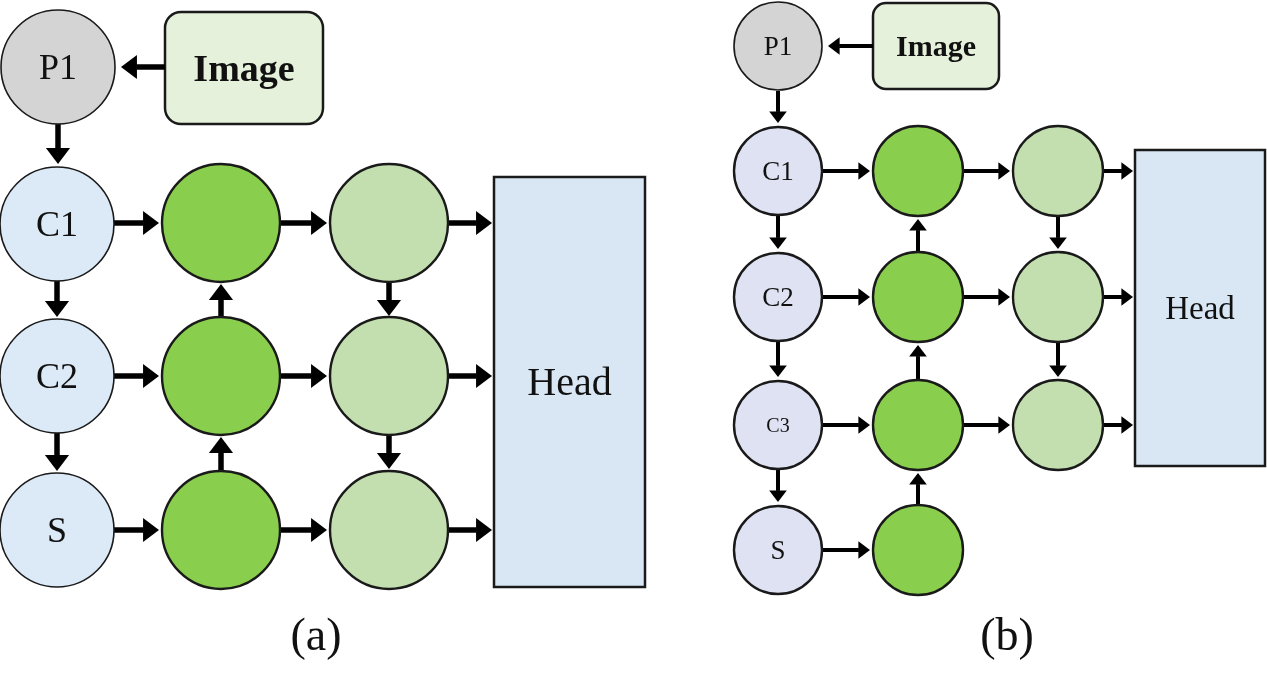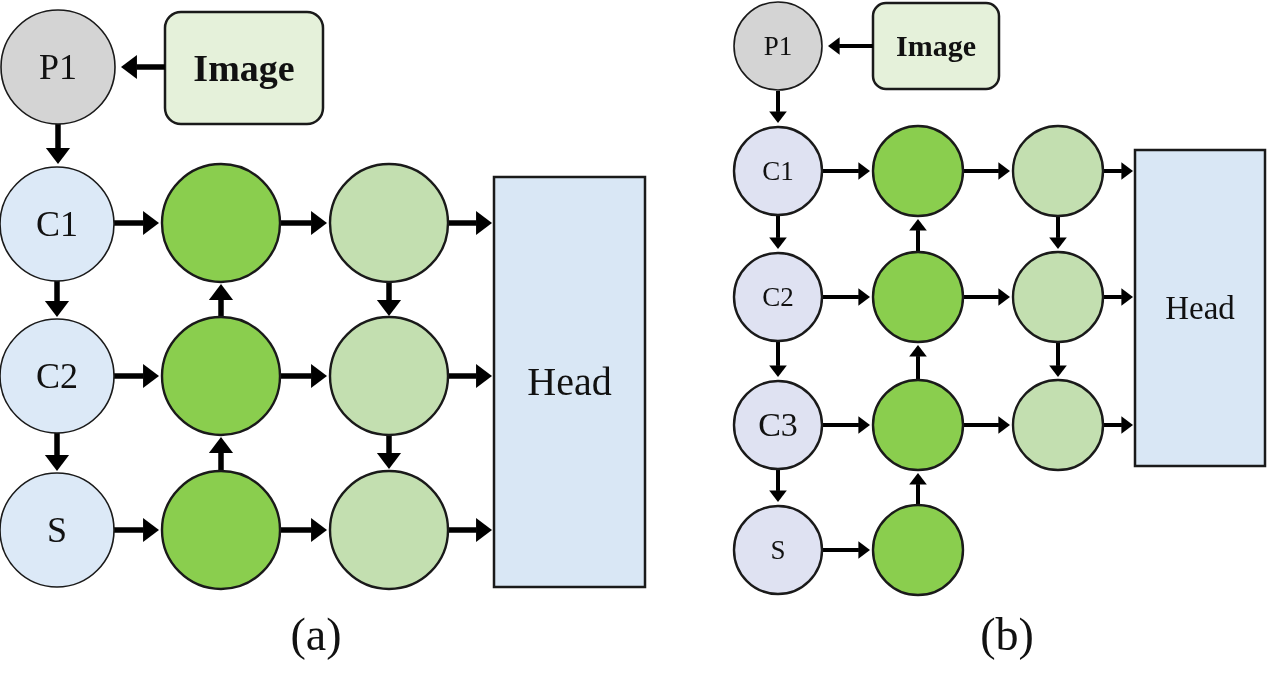--- a/index.html
+++ b/index.html
@@ -196,17 +196,17 @@
       <div class="nodeLabel" style="left: 1px; top: 10px; width: 114px; height: 114px; font-size: 36px; color: rgb(17, 17, 17);">P1</div>
       <div class="nodeLabel" style="left: 0px; top: 167px; width: 114px; height: 114px; font-size: 36px; color: rgb(17, 17, 17);">C1</div>
       <div class="nodeLabel" style="left: 0px; top: 319px; width: 114px; height: 114px; font-size: 36px; color: rgb(17, 17, 17);">C2</div>
       <div class="nodeLabel" style="left: 0px; top: 473px; width: 114px; height: 114px; font-size: 36px; color: rgb(17, 17, 17);">S</div>
       <div class="panelLabel" style="left: 256px; top: 602px; width: 120px; height: 64px; font-size: 46px;">(a)</div>
       <div class="nodeLabel" style="left: 1135px; top: 150px; width: 130px; height: 316px; font-size: 33px; color: rgb(17, 17, 17);">Head</div>
       <div class="nodeLabel" style="left: 873px; top: 3px; width: 126px; height: 86px; font-size: 30px; font-weight: 700; color: rgb(17, 17, 17);">Image</div>
       <div class="nodeLabel" style="left: 734px; top: 2px; width: 88px; height: 88px; font-size: 27px; color: rgb(17, 17, 17);">P1</div>
       <div class="nodeLabel" style="left: 734px; top: 127px; width: 88px; height: 88px; font-size: 27px; color: rgb(17, 17, 17);">C1</div>
       <div class="nodeLabel" style="left: 734px; top: 253px; width: 88px; height: 88px; font-size: 27px; color: rgb(17, 17, 17);">C2</div>
-      <div class="nodeLabel" style="left: 734px; top: 381px; width: 88px; height: 88px; font-size: 34px; color: rgb(17, 17, 17);">C3</div>
+      <div class="nodeLabel" style="left: 734px; top: 381px; width: 88px; height: 88px; font-size: 20px; color: rgb(17, 17, 17);">C3</div>
       <div class="nodeLabel" style="left: 734px; top: 506px; width: 88px; height: 88px; font-size: 27px; color: rgb(17, 17, 17);">S</div>
       <div class="panelLabel" style="left: 947px; top: 602px; width: 120px; height: 64px; font-size: 46px;">(b)</div>
     </div>
 </div>
 
 </body></html>

